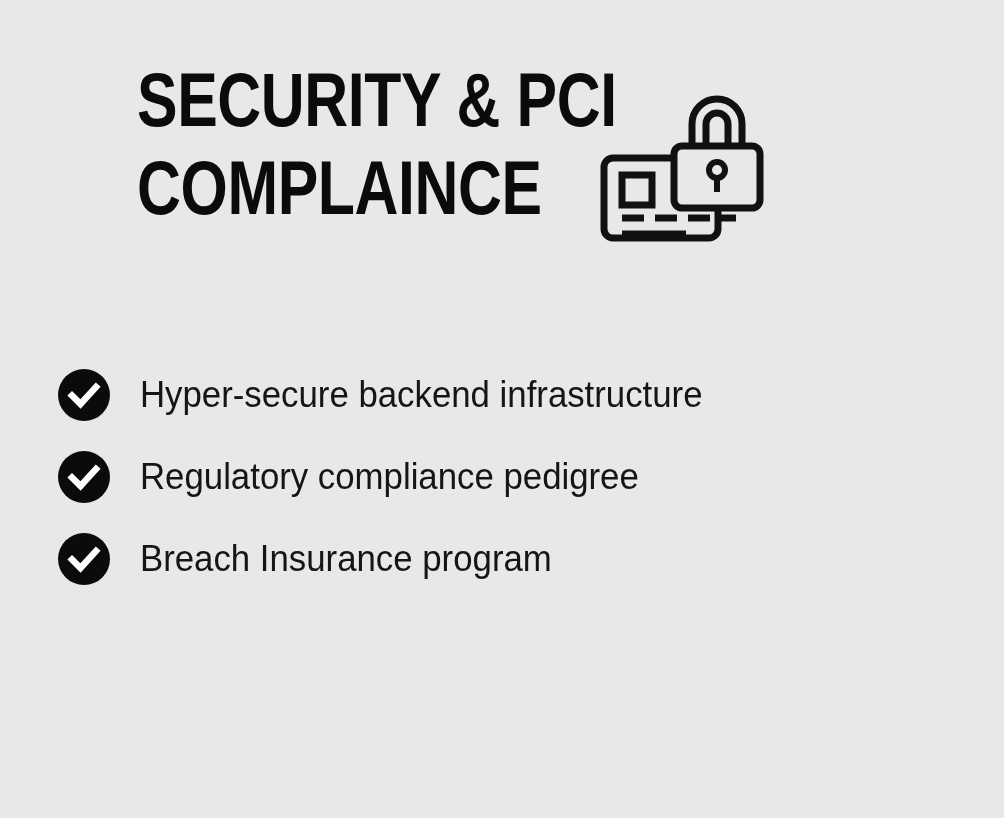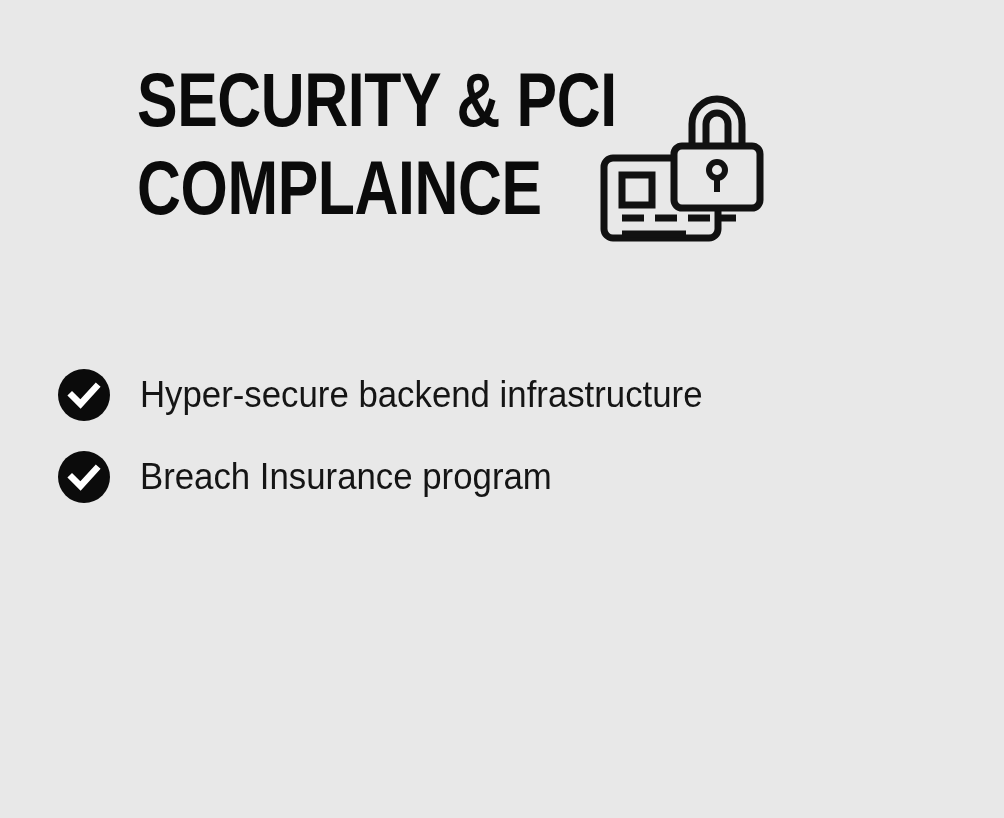--- a/index.html
+++ b/index.html
@@ -145,20 +145,28 @@
 
     <div class="bullet-row">
       <span class="check-badge">
         <svg width="52" height="52" viewBox="0 0 52 52" aria-hidden="true">
           <path d="M14 26.5 L22.5 35 L38 18" fill="none" stroke="#ffffff" stroke-width="6.5" stroke-linecap="square" stroke-linejoin="miter"></path>
         </svg>
       </span>
       <span class="bullet-label">Hyper-secure backend infrastructure</span>
     </div>
 
+    <div class="bullet-row">
+      <span class="check-badge">
+        <svg width="52" height="52" viewBox="0 0 52 52" aria-hidden="true">
+          <path d="M14 26.5 L22.5 35 L38 18" fill="none" stroke="#ffffff" stroke-width="6.5" stroke-linecap="square" stroke-linejoin="miter"></path>
+        </svg>
+      </span>
+      <span class="bullet-label">Regulatory compliance pedigree</span>
+    </div>
 
 
 
     <div class="bullet-row">
       <span class="check-badge">
         <svg width="52" height="52" viewBox="0 0 52 52" aria-hidden="true">
           <path d="M14 26.5 L22.5 35 L38 18" fill="none" stroke="#ffffff" stroke-width="6.5" stroke-linecap="square" stroke-linejoin="miter"></path>
         </svg>
       </span>
       <span class="bullet-label">Breach Insurance program</span>

